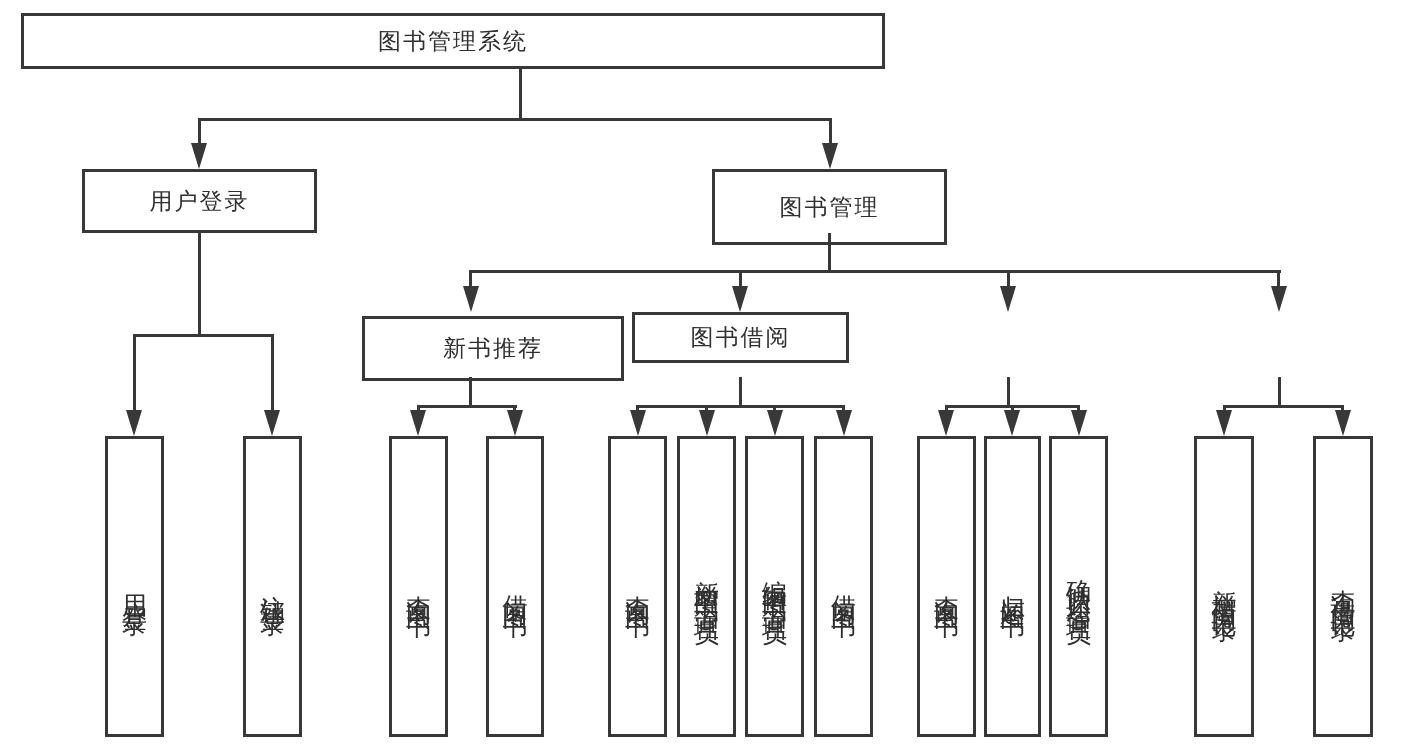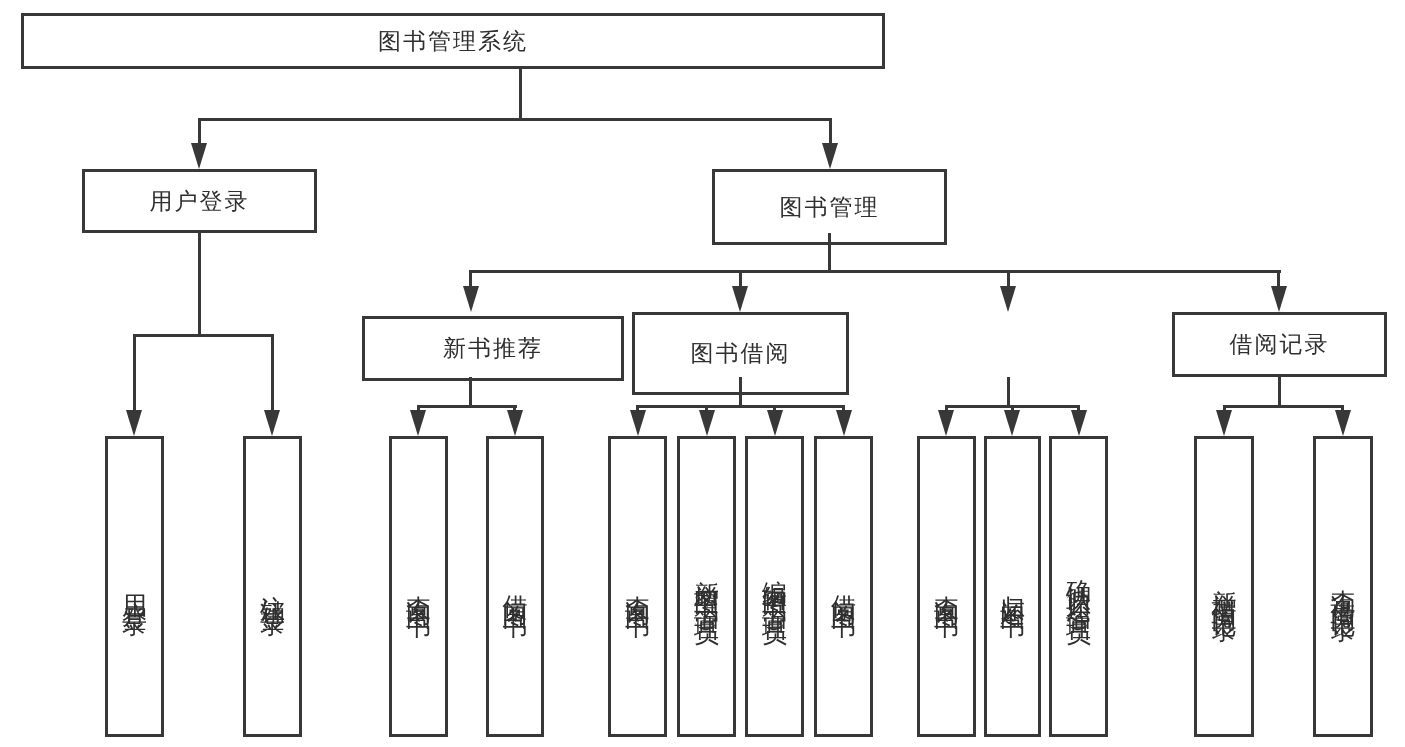--- a/index.html
+++ b/index.html
@@ -66,22 +66,21 @@
   <div class="vline" style="left:469px; top:270px; width:3px; height:18px;"></div>
   <div class="arrow" style="left:463px; top:286px;"></div>
   <div class="vline" style="left:739px; top:270px; width:3px; height:18px;"></div>
   <div class="arrow" style="left:732px; top:286px;"></div>
   <div class="vline" style="left:1007px; top:270px; width:3px; height:18px;"></div>
   <div class="arrow" style="left:1000px; top:286px;"></div>
   <div class="vline" style="left:1277px; top:270px; width:3px; height:18px;"></div>
   <div class="arrow" style="left:1271px; top:286px;"></div>
 
   <div class="node" style="left:362px; top:296px; width:262px; height:65px;margin-top:20px;">新书推荐</div>
-  <div class="node" style="left:632px; top:312px; width:217px; height:83px;">图书借阅</div>
-  <div class="node" style="left:1172px; top:312px; width:215px; height:65px;">借阅记录</div>
+  <div class="node" style="left:632px; top:312px; width:217px; height:51px;">图书借阅</div>
 
   <div class="vline" style="left:469px; top:377px; width:3px; height:31px;"></div>
   <div class="hline" style="left:417px; top:405px; width:100px; height:3px;"></div>
   <div class="vline" style="left:417px; top:405px; width:3px; height:8px;"></div>
   <div class="arrow" style="left:410px; top:410px;"></div>
   <div class="vline" style="left:513px; top:405px; width:3px; height:8px;"></div>
   <div class="arrow" style="left:507px; top:410px;"></div>
 
   <div class="vline" style="left:739px; top:377px; width:3px; height:31px;"></div>
   <div class="hline" style="left:636px; top:405px; width:209px; height:3px;"></div>

